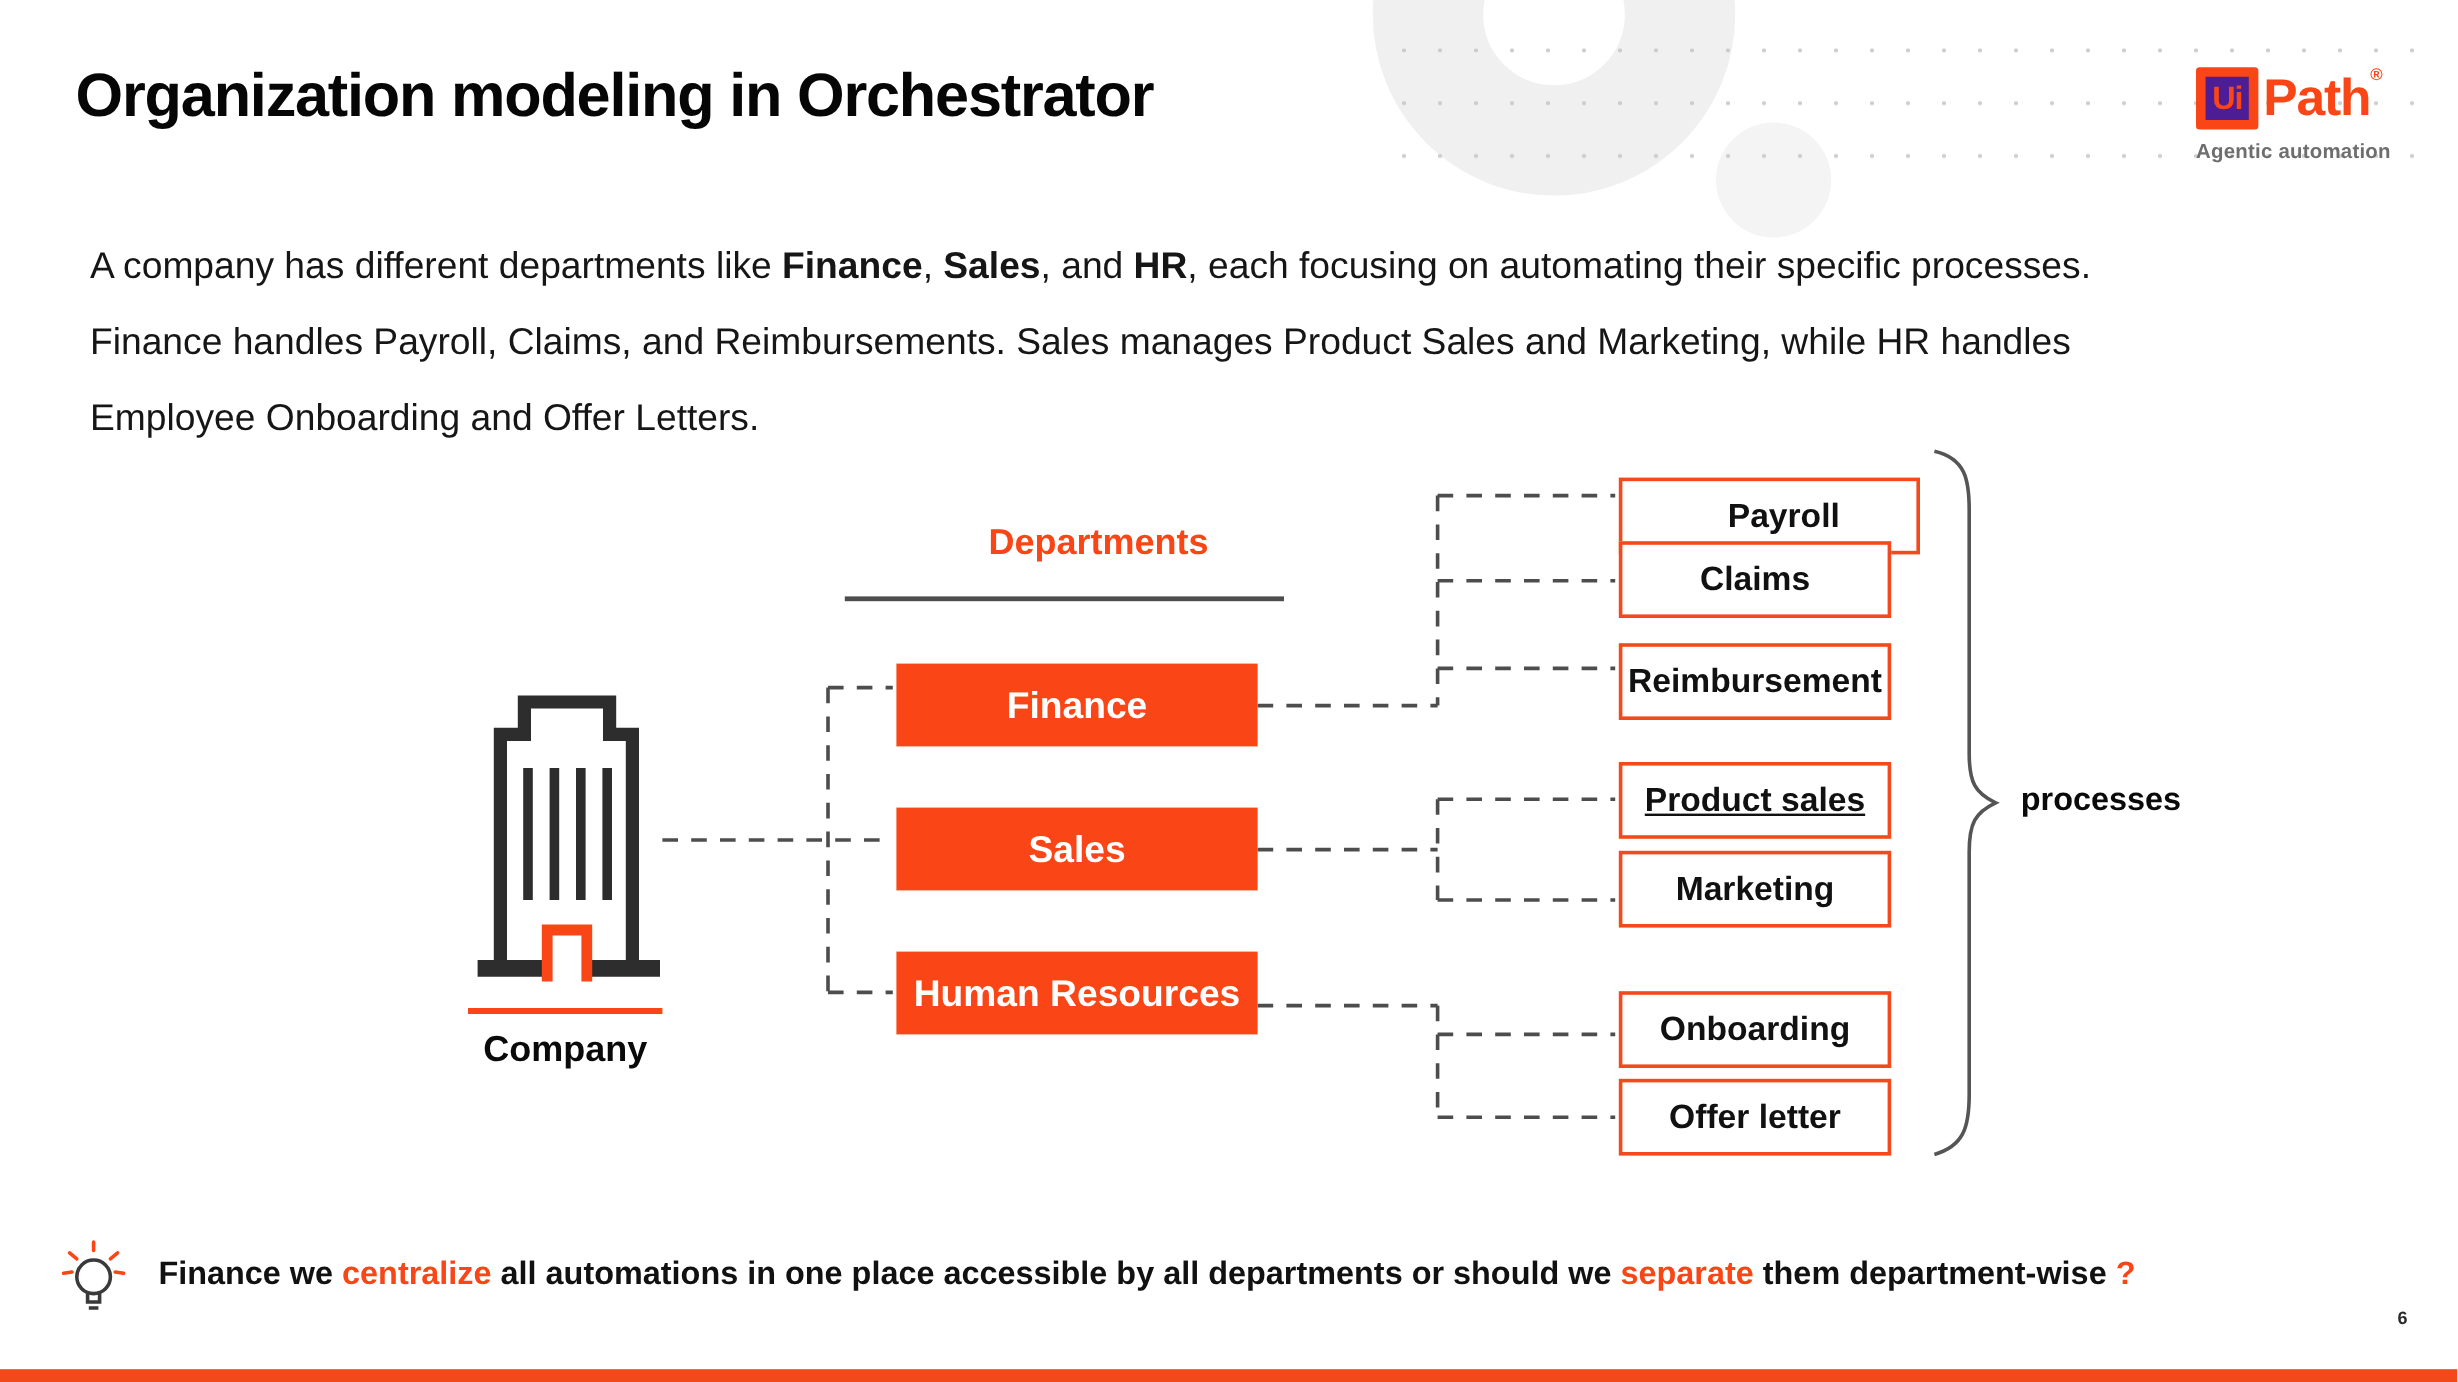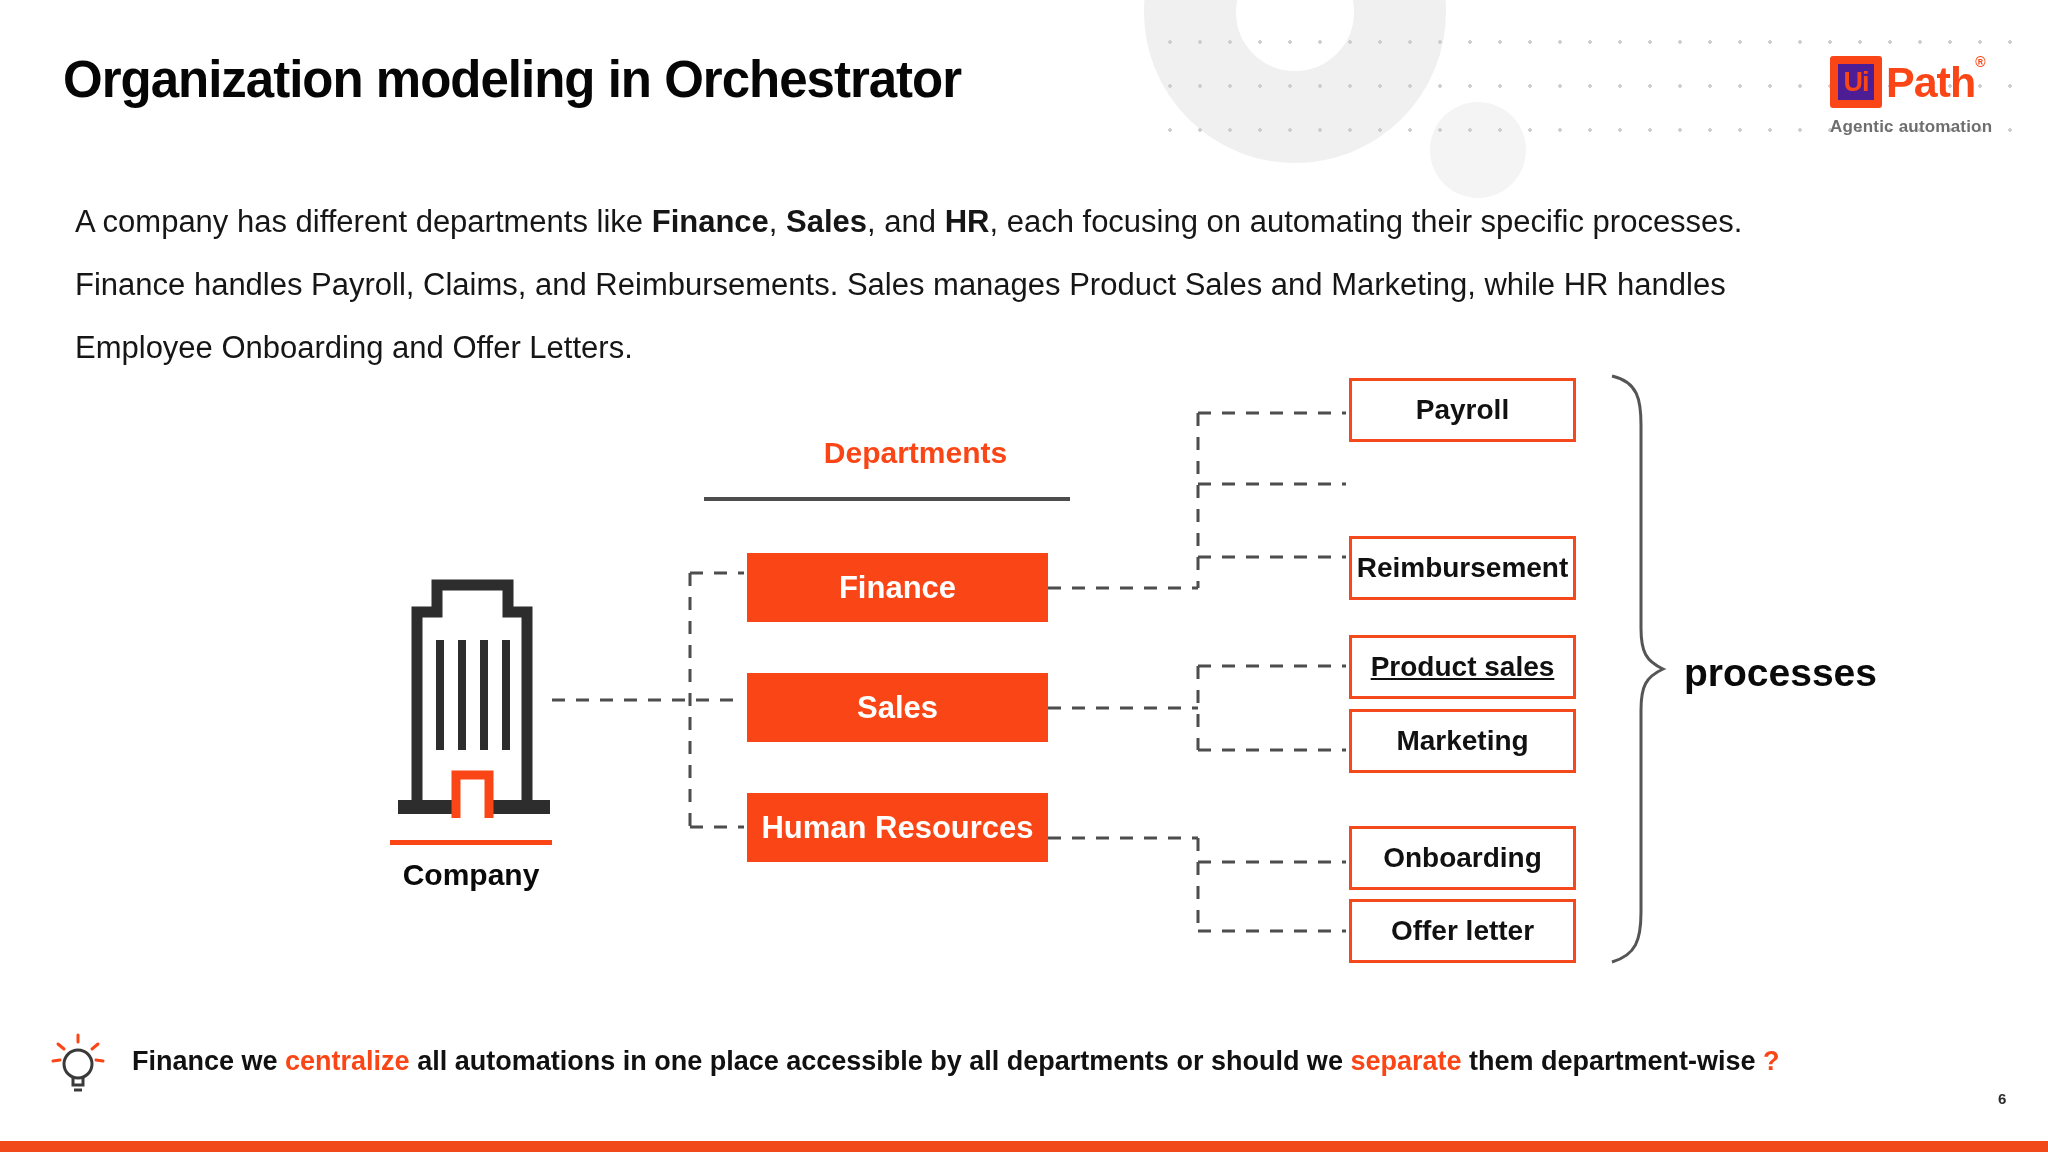--- a/index.html
+++ b/index.html
@@ -34,21 +34,21 @@
   .procbox{position:absolute;left:1349px;width:221px;height:58px;background:#ffffff;
            border:3px solid #F4491C;z-index:2;display:flex;align-items:center;justify-content:center;
            color:#111111;font-size:28px;font-weight:700;white-space:nowrap;}
   .dep-label{position:absolute;left:728px;top:436px;width:375px;text-align:center;z-index:2;
              font-size:30px;font-weight:700;color:#FA4616;}
   .dep-underline{position:absolute;left:704px;top:497px;width:366px;height:4px;background:#4d4d4d;z-index:2;}
   .building{position:absolute;left:388px;top:573px;z-index:2;}
   .company-underline{position:absolute;left:390px;top:840px;width:162px;height:5px;background:#FA4616;z-index:2;}
   .company-label{position:absolute;left:370px;top:858px;width:202px;text-align:center;z-index:2;
                  font-size:30px;font-weight:700;color:#0a0a0a;}
-  .processes-label{position:absolute;left:1684px;top:651px;z-index:2;font-size:39px;font-weight:700;color:#0a0a0a;}
+  .processes-label{position:absolute;left:1684px;top:651px;z-index:2;font-size:27px;font-weight:700;color:#0a0a0a;}
   
   .bulb{position:absolute;left:48px;top:1028px;z-index:2;}
   .question{position:absolute;left:132px;top:1046px;z-index:2;font-size:27px;font-weight:700;
             color:#111111;white-space:nowrap;}
   .question .hl{color:#FA4616;}
   .pagenum{position:absolute;left:1998px;top:1090px;z-index:2;font-size:15px;font-weight:700;color:#2b2b2b;}
   .bottombar{position:absolute;left:0;top:1141px;width:2048px;height:11px;background:#F2491B;z-index:2;}
 </style>
 </head>
 <body>
@@ -122,21 +122,22 @@
   <div class="company-underline"></div>
   <div class="company-label">Company</div>
 
   <div class="dep-label">Departments</div>
   <div class="dep-underline"></div>
 
   <div class="deptbox" style="top:553px;">Finance</div>
   <div class="deptbox" style="top:673px;">Sales</div>
   <div class="deptbox" style="top:793px;">Human Resources</div>
 
-  <div class="procbox" style="top:378px;">Payroll</div>
+  <div class="procbox" style="top:398px;padding-left:24px;">Payroll</div>
+  <div class="procbox" style="top:451px;">Claims</div>
   <div class="procbox" style="top:536px;">Reimbursement</div>
   <div class="procbox" style="top:635px;text-decoration:underline;">Product sales</div>
   <div class="procbox" style="top:709px;">Marketing</div>
   <div class="procbox" style="top:826px;">Onboarding</div>
   <div class="procbox" style="top:899px;">Offer letter</div>
 
   <div class="processes-label">processes</div>
 
   <svg class="bulb" width="60" height="74" viewBox="0 0 60 74">
     <g stroke="#FA4616" stroke-width="3" stroke-linecap="round">

